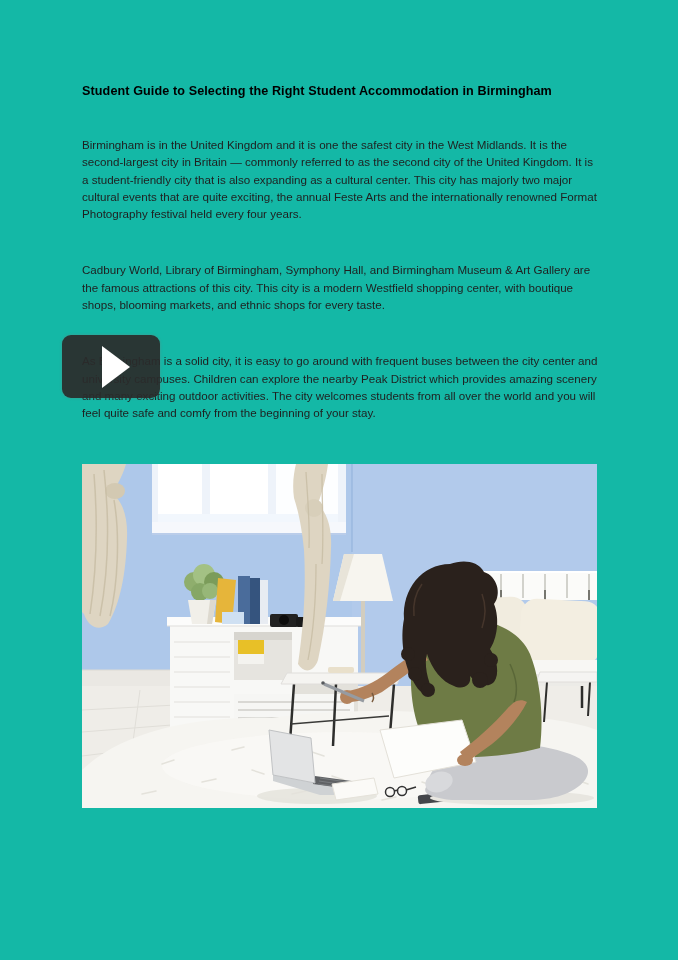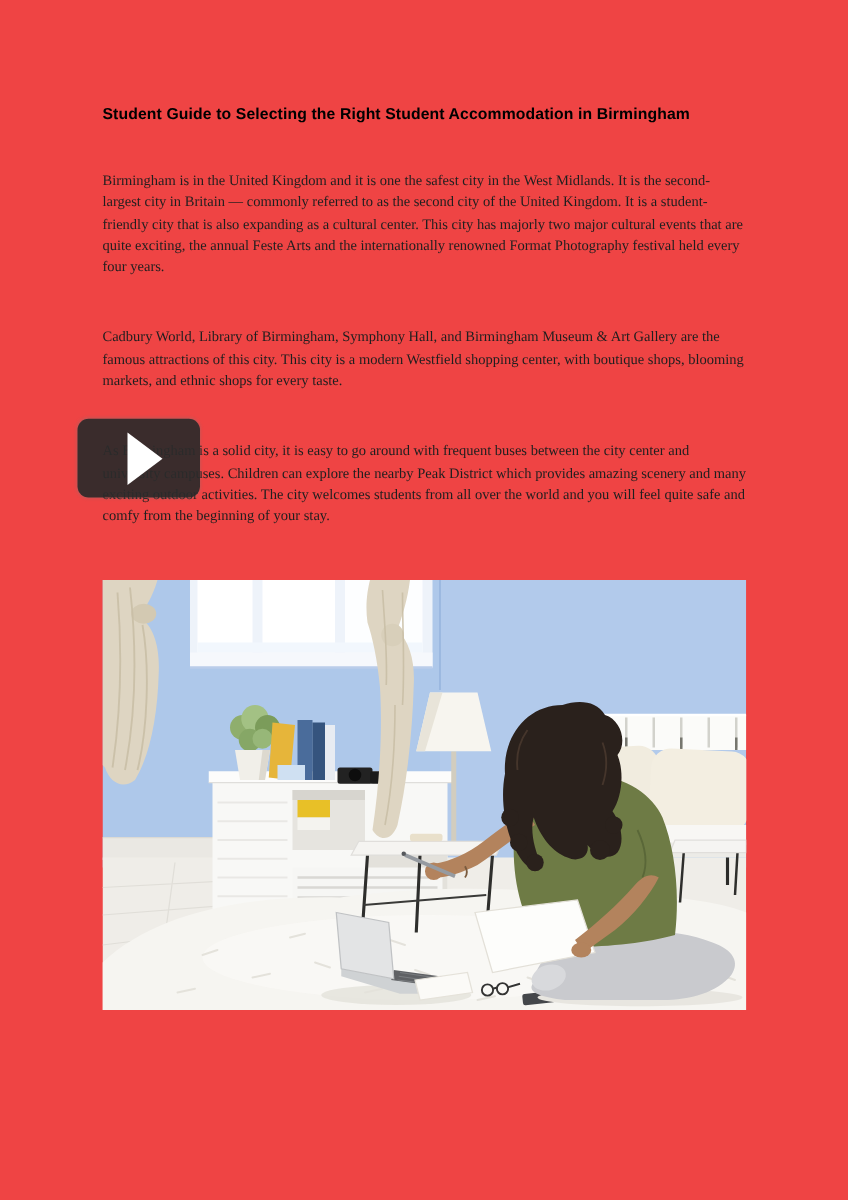--- a/index.html
+++ b/index.html
@@ -1,25 +1,25 @@
 <!DOCTYPE html>
 <html style="--c-wall: #aec8ea; --c-curtains: #ded5c2; --c-furniture: #f8f7f4; --c-shirt: #6e7b45; --c-rug: #f6f5f1; --c-hair: #2a211c; --v-icon: play-icon; --v-bg_color: #2b2b2b; --v-bg_opacity: 0.92; --v-play_color: #ffffff;"><head>
 <meta charset="utf-8">
 <style>
   html,body{margin:0;padding:0;background:#ffffff;}
   .page{
-    position:relative; width:678px; height:960px; background:#ef4444;
+    position:relative; width:678px; height:960px; background:#14b8a6;
     font-family:"Liberation Sans", sans-serif; color:#1c1c1c; overflow:hidden;
   }
   .content{ position:absolute; left:82px; top:84px; width:516px; }
   .doc-title{
     margin:0 0 38px 0; font-size:12.6px; line-height:14px; font-weight:bold; color:#000;
     letter-spacing:.1px;
   }
-  .body-par{ margin:12px 0 39px 0; font-size:11.6px; line-height:17.3px; color:#1f1f1f;font-family:Liberation Serif, serif; }
+  .body-par{ margin:12px 0 39px 0; font-size:11.6px; line-height:17.3px; color:#1f1f1f; }
   .photo-wrap{ margin-top:42px; width:515px; height:344px; }
 
   
   .play-overlay{
     position:absolute; left:62px; top:335px; width:98px; height:63px;
     border-radius:9px; display:flex; align-items:center; justify-content:center;
     cursor:pointer; z-index:5;
   }
   .play-overlay::before{
     content:""; position:absolute; inset:0; border-radius:9px;

